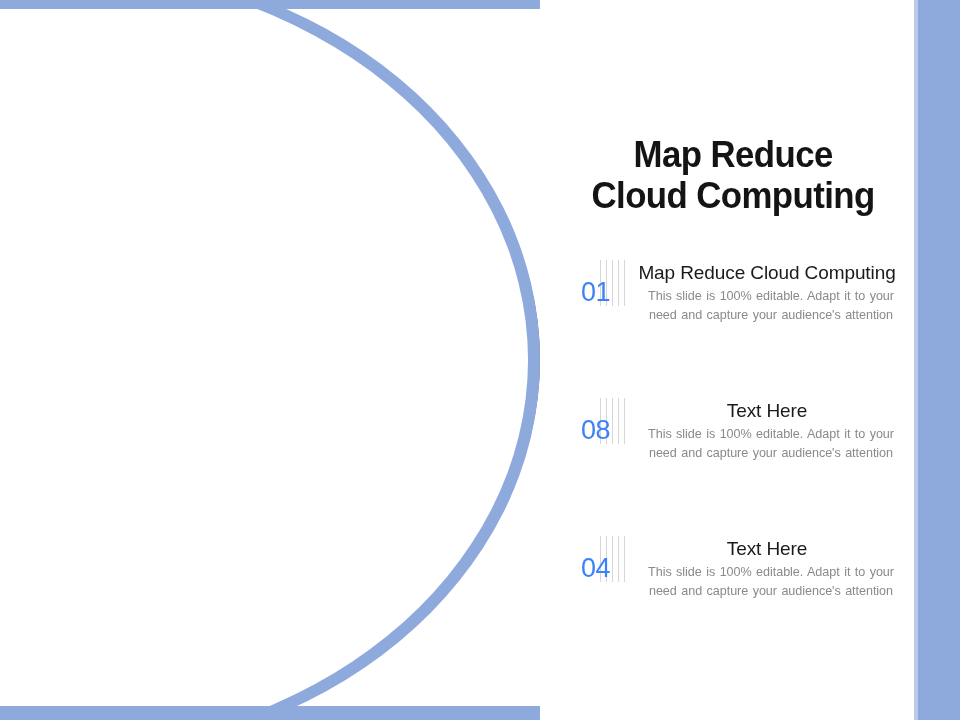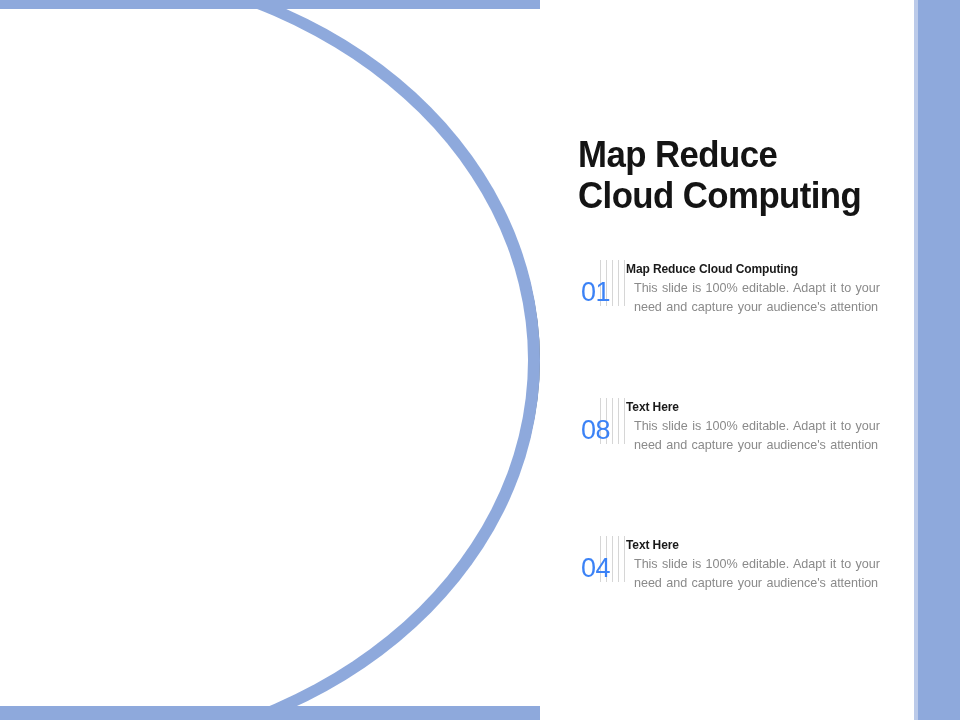--- a/index.html
+++ b/index.html
@@ -105,21 +105,21 @@
   .photo-bar-bottom{
     position:absolute; left:0; bottom:0;
     width:540px; height:14px;
     background:#8ea9dc; z-index:6;
   }
 
   
   .content{
     position:absolute;
     left:578px; top:0;
-    width:330px; height:720px;
+    width:330px; height:720px;text-align:center;
   }
 
   .slide-title{
     position:absolute;
     left:0; top:134px;
     width:330px;
     font-family:"Liberation Sans", sans-serif;
     font-weight:bold;
     font-size:37px;
     line-height:1.12;
@@ -163,22 +163,22 @@
   }
 
   .item-body{
     position:absolute;
     left:48px; top:4px;
     width:282px;
   }
 
   .item-heading{
     font-family:"Liberation Sans", sans-serif;
-    font-weight:bold;
-    font-size:12px;
+    font-weight:normal;
+    font-size:19px;
     color:#1a1a1a;
     letter-spacing:-0.1px;
     margin-bottom:3px;
     white-space:nowrap;
   }
 
   .item-text{
     font-family:"Liberation Sans", sans-serif;
     font-size:12.6px;
     line-height:1.48;

